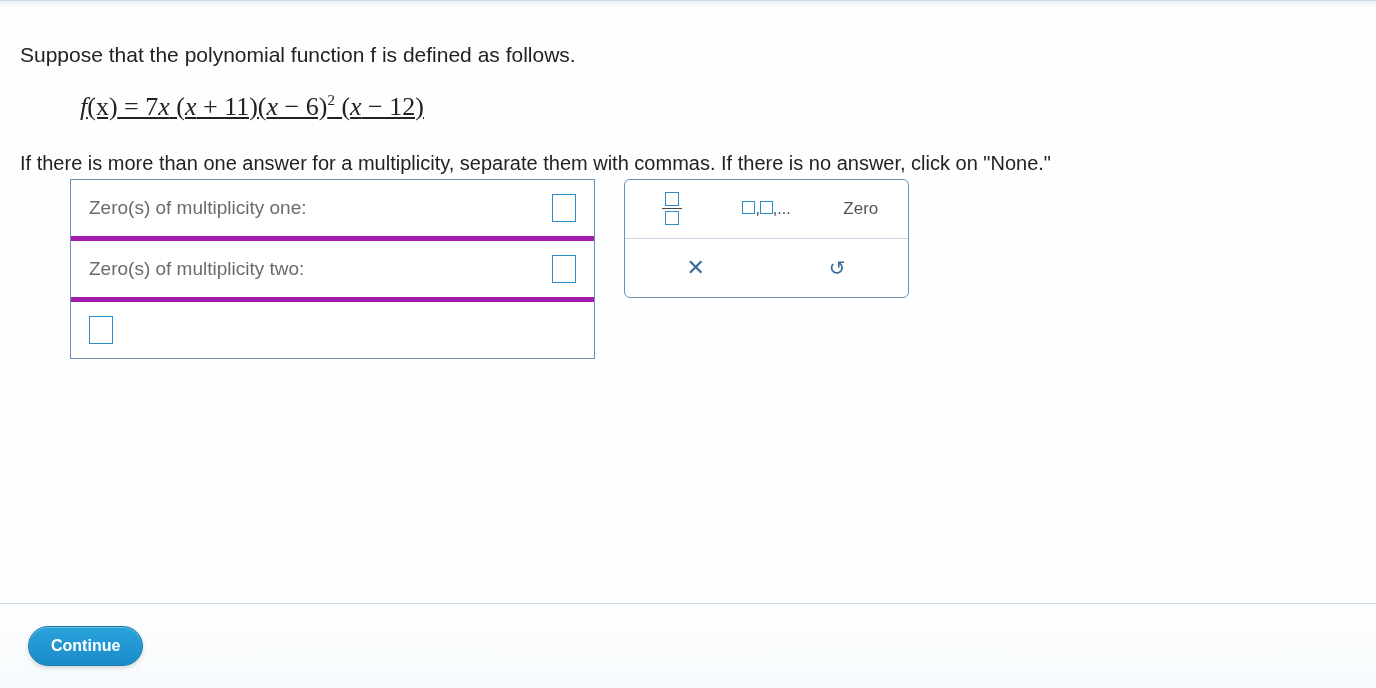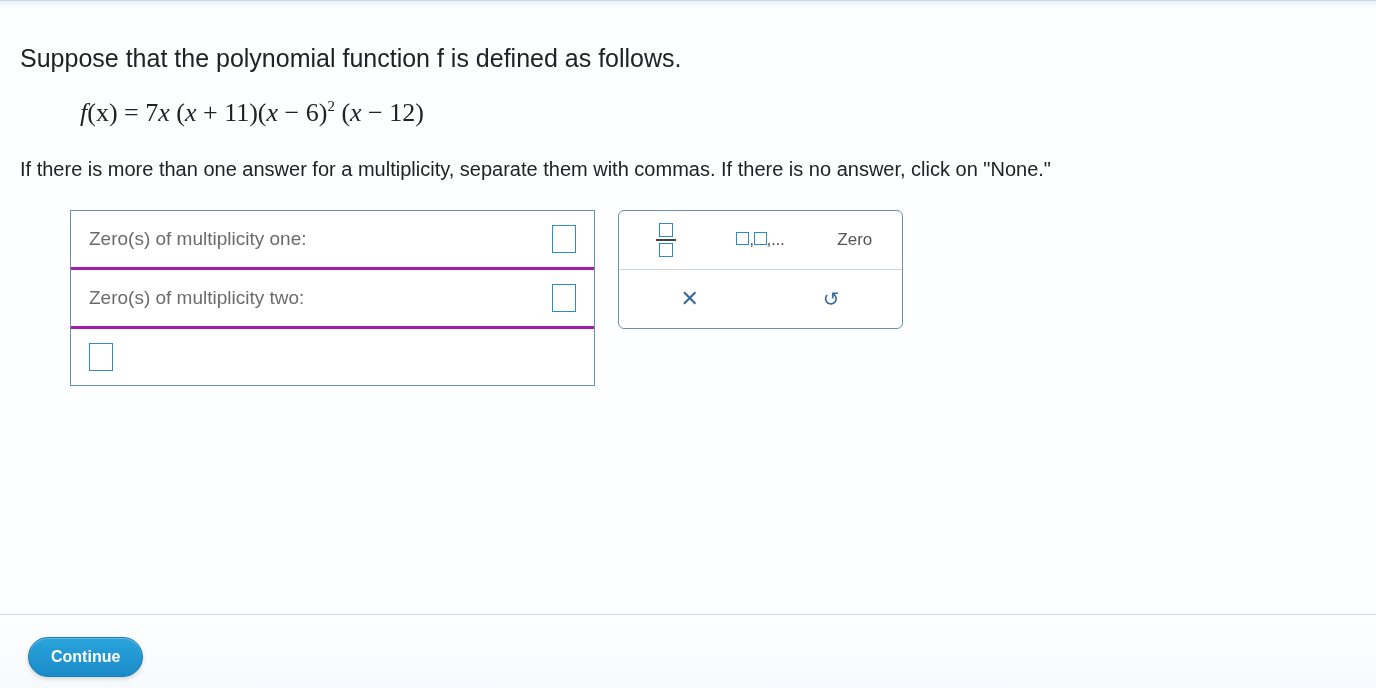--- a/index.html
+++ b/index.html
@@ -8,65 +8,65 @@
       background: #fdfeff;
       width: 1376px;
       height: 688px;
       position: relative;
       color: #333;
     }
     .content {
       padding: 30px 20px 20px 20px;
     }
     .problem-text {
-      font-size: 25px;
+      font-size: 21px;
       color: #222;
       line-height: 1.6;
       margin-bottom: 20px;
     }
     .formula {
       font-family: 'Times New Roman', serif;
       font-size: 26px;
       color: #222;
       margin: 20px 0 25px 60px;
+      text-decoration: underline;
     }
     .formula .italic { font-style: italic; }
     .formula sup { font-size: 15px; vertical-align: super; }
     .instruction {
       font-size: 21px;
       color: #222;
       margin-bottom: 28px;
       line-height: 1.6;
     }
     .hint {
       font-size: 20px;
       color: #222;
-      margin-bottom: 25px;
       line-height: 1.6;
     }
     .answer-area {
       display: flex;
-      gap: 23px;
+      gap: 29px;
       align-items: flex-start;
       padding-left: 50px;
     }
     .answer-panel {
       border: 1px solid #6a8fb3;
       padding: 0;
       width: 525px;
       background: #fff;
     }
     .answer-row {
       display: flex;
       align-items: center;
       padding: 14px 18px;
       gap: 20px;
     }
     .answer-row + .answer-row {
-      border-top: 3px solid #a21caf;
+      border-top: 5px solid #a21caf;
     }
     .answer-label {
       font-size: 19px;
       color: #6b6b6b;
       flex: 1;
     }
     .answer-input {
       width: 24px;
       height: 28px;
       border: 1.5px solid #2a8cc9;
@@ -131,21 +131,21 @@
     }
     .reset-icon {
       font-size: 20px;
       color: #3a6b9c;
     }
     .footer {
       position: absolute;
       bottom: 0;
       left: 0;
       right: 0;
-      height: 74px;
+      height: 85px;
       border-top: 1px solid #d0dbe5;
       padding: 22px 16px 0 28px;
       background: linear-gradient(#fdfeff, #f7fafc);
     }
     .continue-btn {
       background: linear-gradient(#2aa3db, #1a8cc9);
       color: #fff;
       border: 1px solid #1a7bb0;
       border-radius: 20px;
       padding: 10px 22px;

